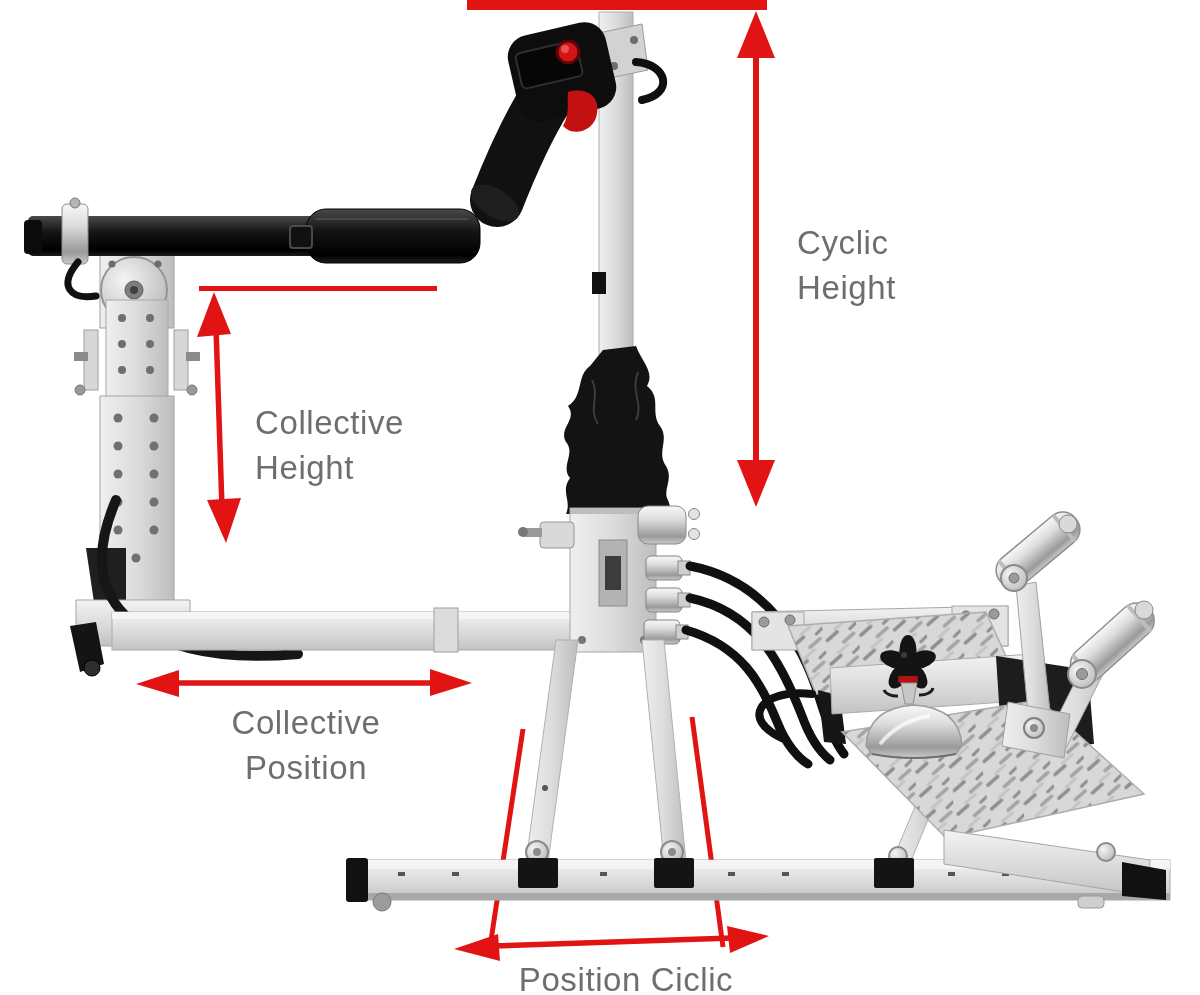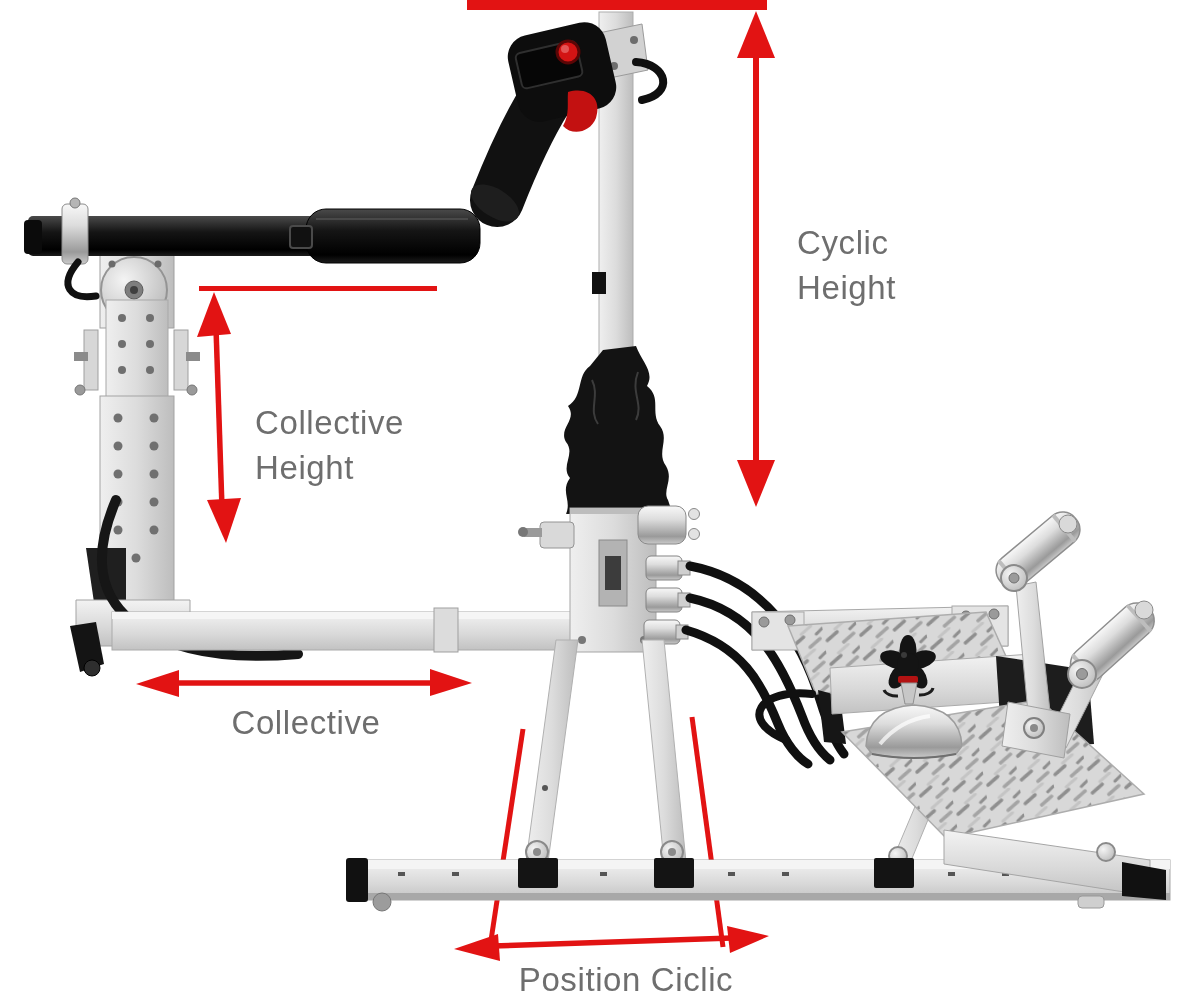--- a/index.html
+++ b/index.html
@@ -312,17 +312,18 @@
   <div class="label" id="label-cyclic-height">
     <span class="line">Cyclic</span>
     <span class="line">Height</span>
   </div>
   <div class="label" id="label-collective-height">
     <span class="line">Collective</span>
     <span class="line">Height</span>
   </div>
   <div class="label" id="label-collective-position">
     <span class="line">Collective</span>
+    <span class="line">Position</span>
   </div>
   <div class="label" id="label-position-ciclic">
     <span class="line">Position Ciclic</span>
   </div>
 </div>
 
 </body></html>

